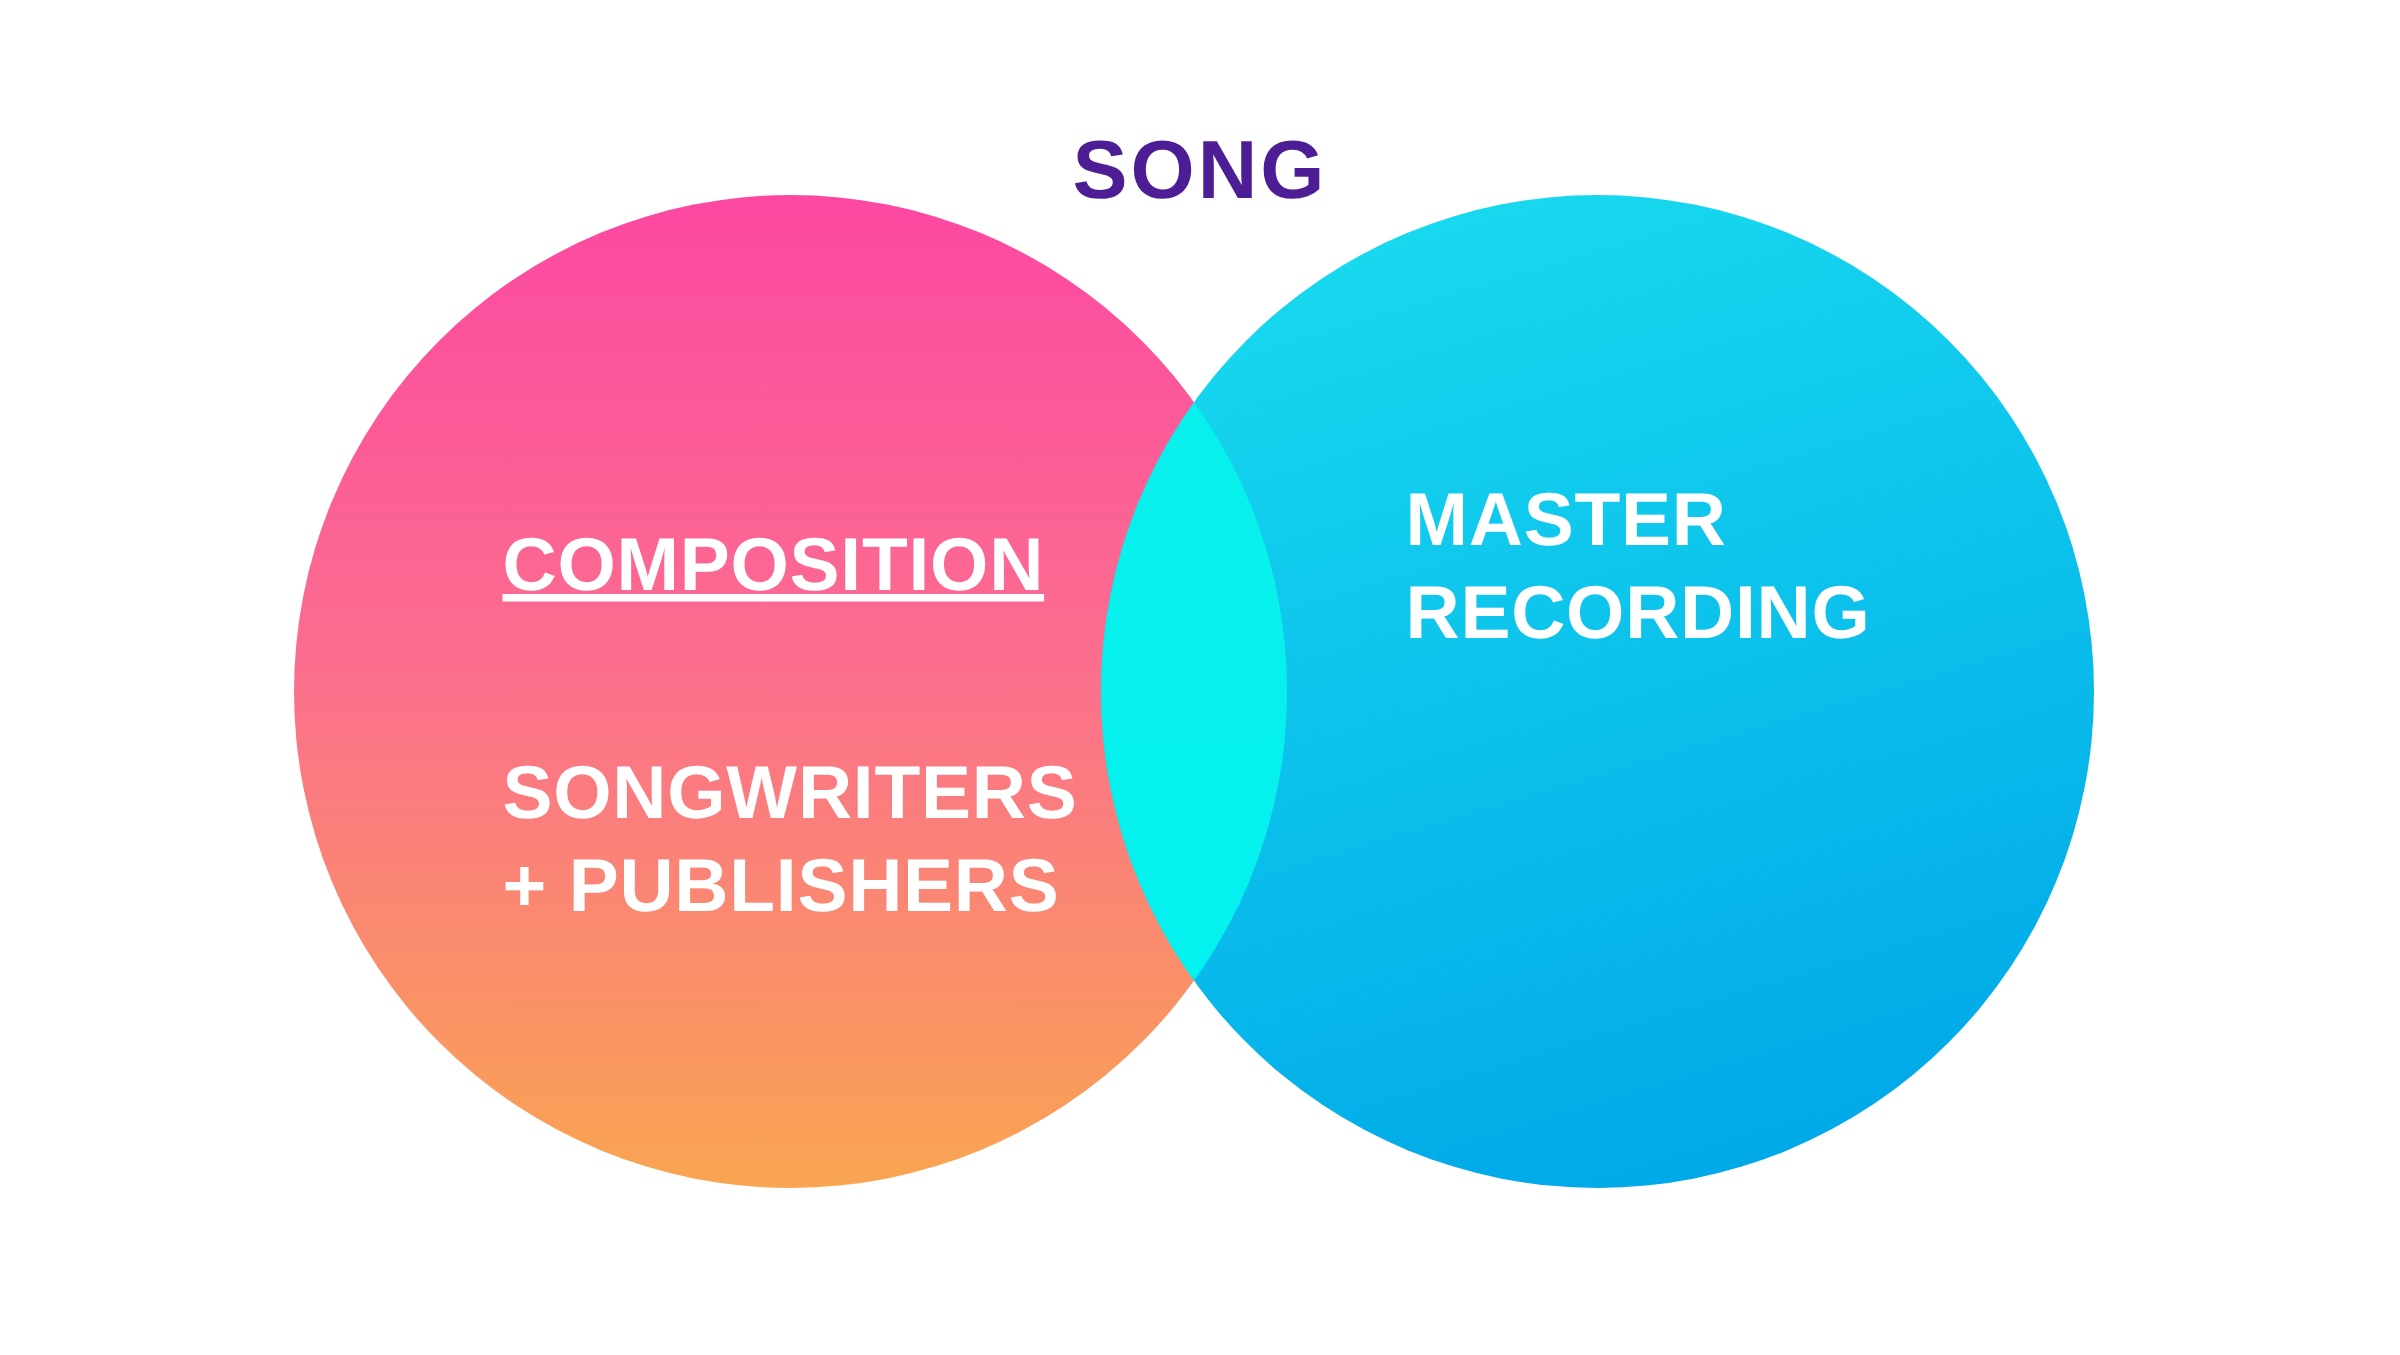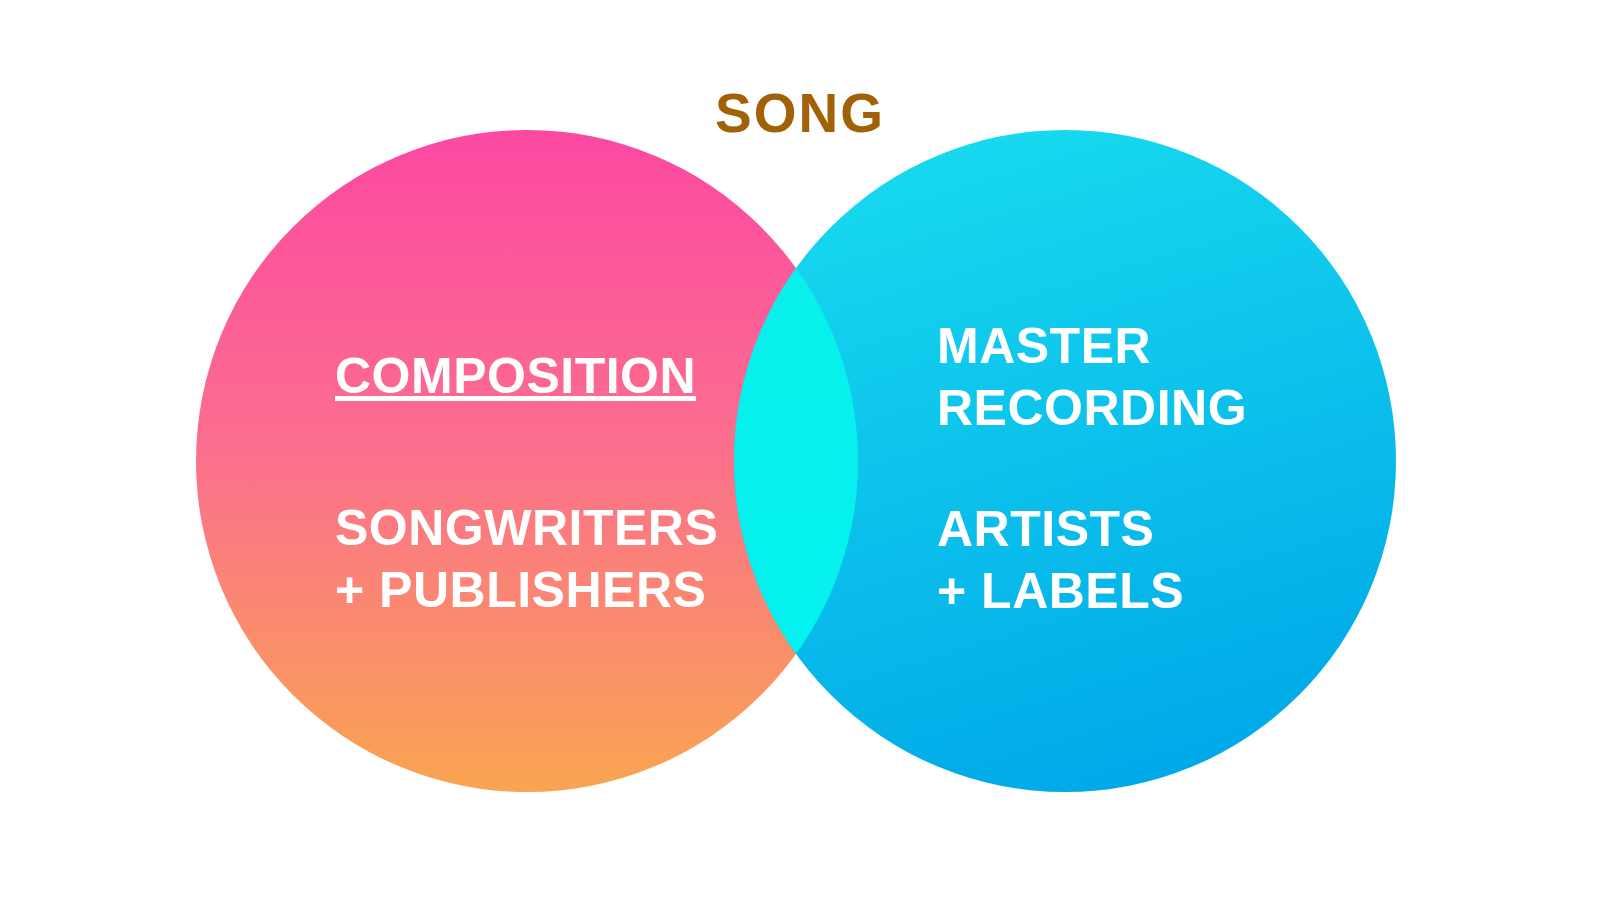--- a/index.html
+++ b/index.html
@@ -23,21 +23,21 @@
   .diagram-title {
     position: absolute;
     left: 0;
     top: 80px;
     width: 1600px;
     text-align: center;
     font-size: 55px;
     line-height: 66px;
     font-weight: 700;
     letter-spacing: 2px;
-    color: #a16207;
+    color: #4c1d95;
   }
   .label {
     position: absolute;
     color: #ffffff;
     font-weight: 700;
     font-size: 50px;
     line-height: 62px;
     letter-spacing: 0.5px;
     white-space: nowrap;
   }
@@ -86,18 +86,14 @@
   <div class="label label-master">
     <span class="line">MASTER</span>
     <span class="line">RECORDING</span>
   </div>
 
   <div class="label label-songwriters">
     <span class="line">SONGWRITERS</span>
     <span class="line">+ PUBLISHERS</span>
   </div>
 
-  <div class="label label-artists">
-    <span class="line">ARTISTS</span>
-    <span class="line">+ LABELS</span>
-  </div>
 
 </div>
 
 </body></html>

